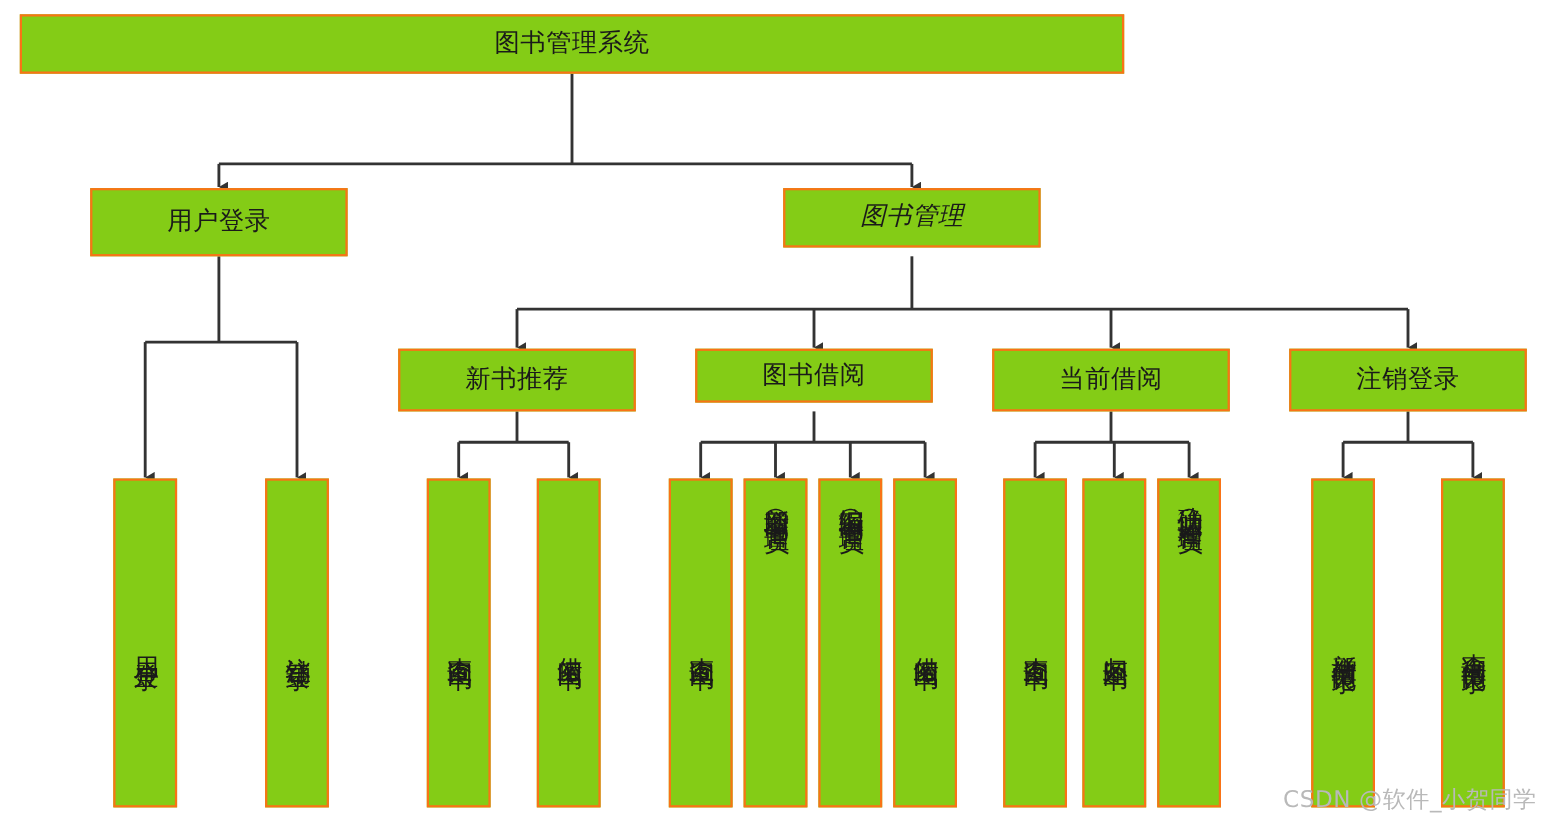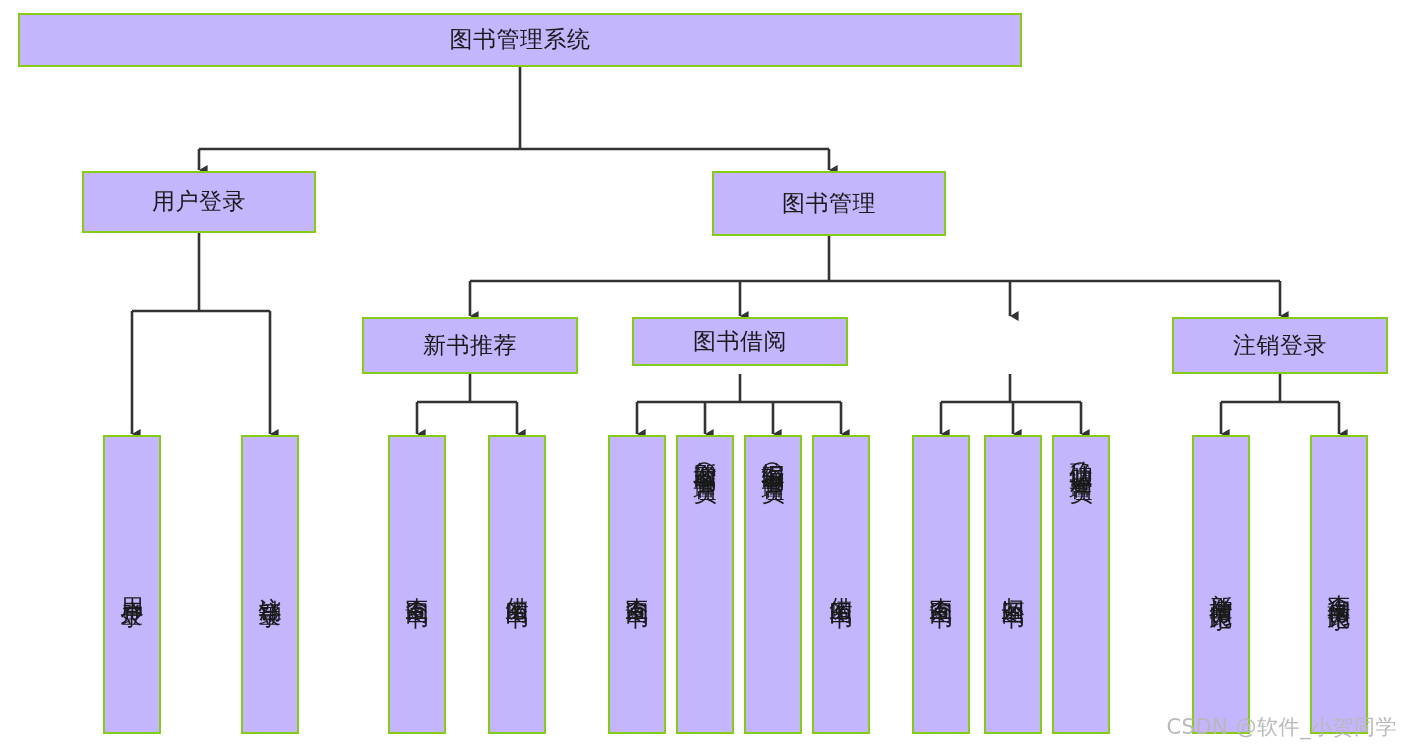--- a/index.html
+++ b/index.html
@@ -23,22 +23,22 @@
     position: absolute;
     left: 0;
     top: 0;
     width: 1405px;
     height: 747px;
     pointer-events: none;
   }
   .node {
     position: absolute;
     box-sizing: border-box;
-    background: #c4b5fd;
-    border: 2px solid #84cc16;
+    background: #84cc16;
+    border: 2px solid #f97316;
     display: flex;
     align-items: center;
     justify-content: center;
     overflow: hidden;
   }
   .node .label {
     color: #1a1a1a;
     line-height: 1.12;
     text-align: center;
     white-space: pre;
@@ -123,29 +123,32 @@
       </g>
   </svg>
 
   <div class="node horizontal" style="left: 18px; top: 13px; width: 1004px; height: 54px;">
     <span class="label">图书管理系统</span>
   </div>
 
   <div class="node horizontal" style="left: 82px; top: 171px; width: 234px; height: 62px;">
     <span class="label">用户登录</span>
   </div>
-  <div class="node horizontal" style="left: 712px; top: 171px; width: 234px; height: 65px;">
+  <div class="node horizontal" style="left: 712px; top: 171px; width: 234px; height: 54px; font-style: italic;">
     <span class="label">图书管理</span>
   </div>
 
   <div class="node horizontal" style="left: 362px; top: 317px; width: 216px; height: 57px;">
     <span class="label">新书推荐</span>
   </div>
   <div class="node horizontal" style="left: 632px; top: 317px; width: 216px; height: 49px;">
     <span class="label">图书借阅</span>
+  </div>
+  <div class="node horizontal" style="left: 902px; top: 317px; width: 216px; height: 57px;">
+    <span class="label">当前借阅</span>
   </div>
   <div class="node horizontal" style="left: 1172px; top: 317px; width: 216px; height: 57px;">
     <span class="label">注销登录</span>
   </div>
 
   <div class="node vertical centered" style="left: 103px; top: 435px; width: 58px; height: 299px;">
     <span class="label">用户登录</span>
   </div>
   <div class="node vertical centered" style="left: 241px; top: 435px; width: 58px; height: 299px;">
     <span class="label">注销登录</span>

